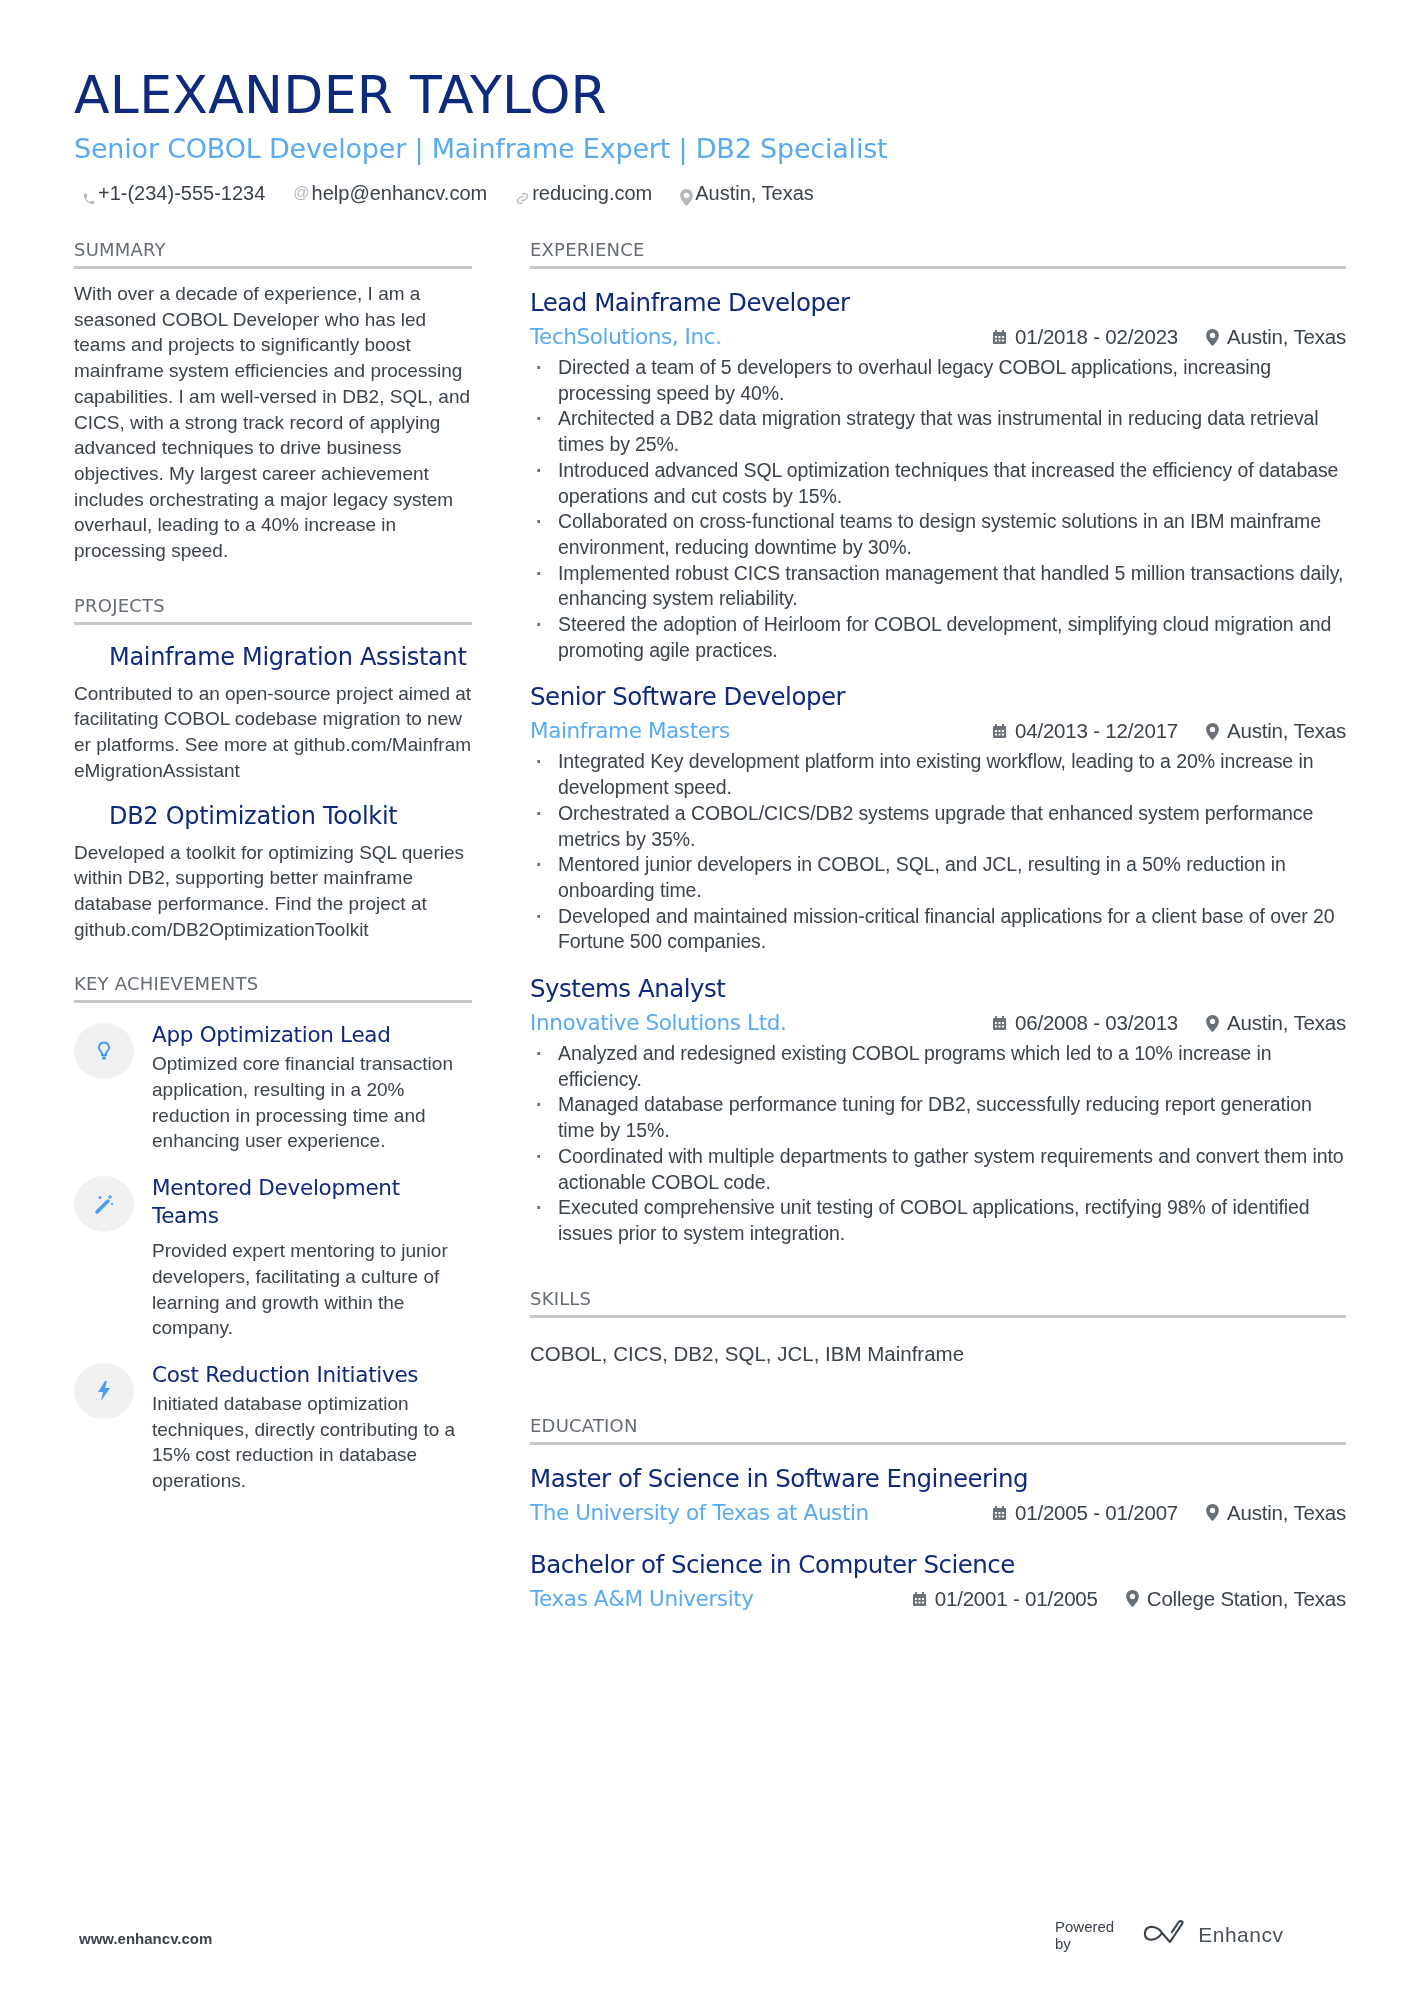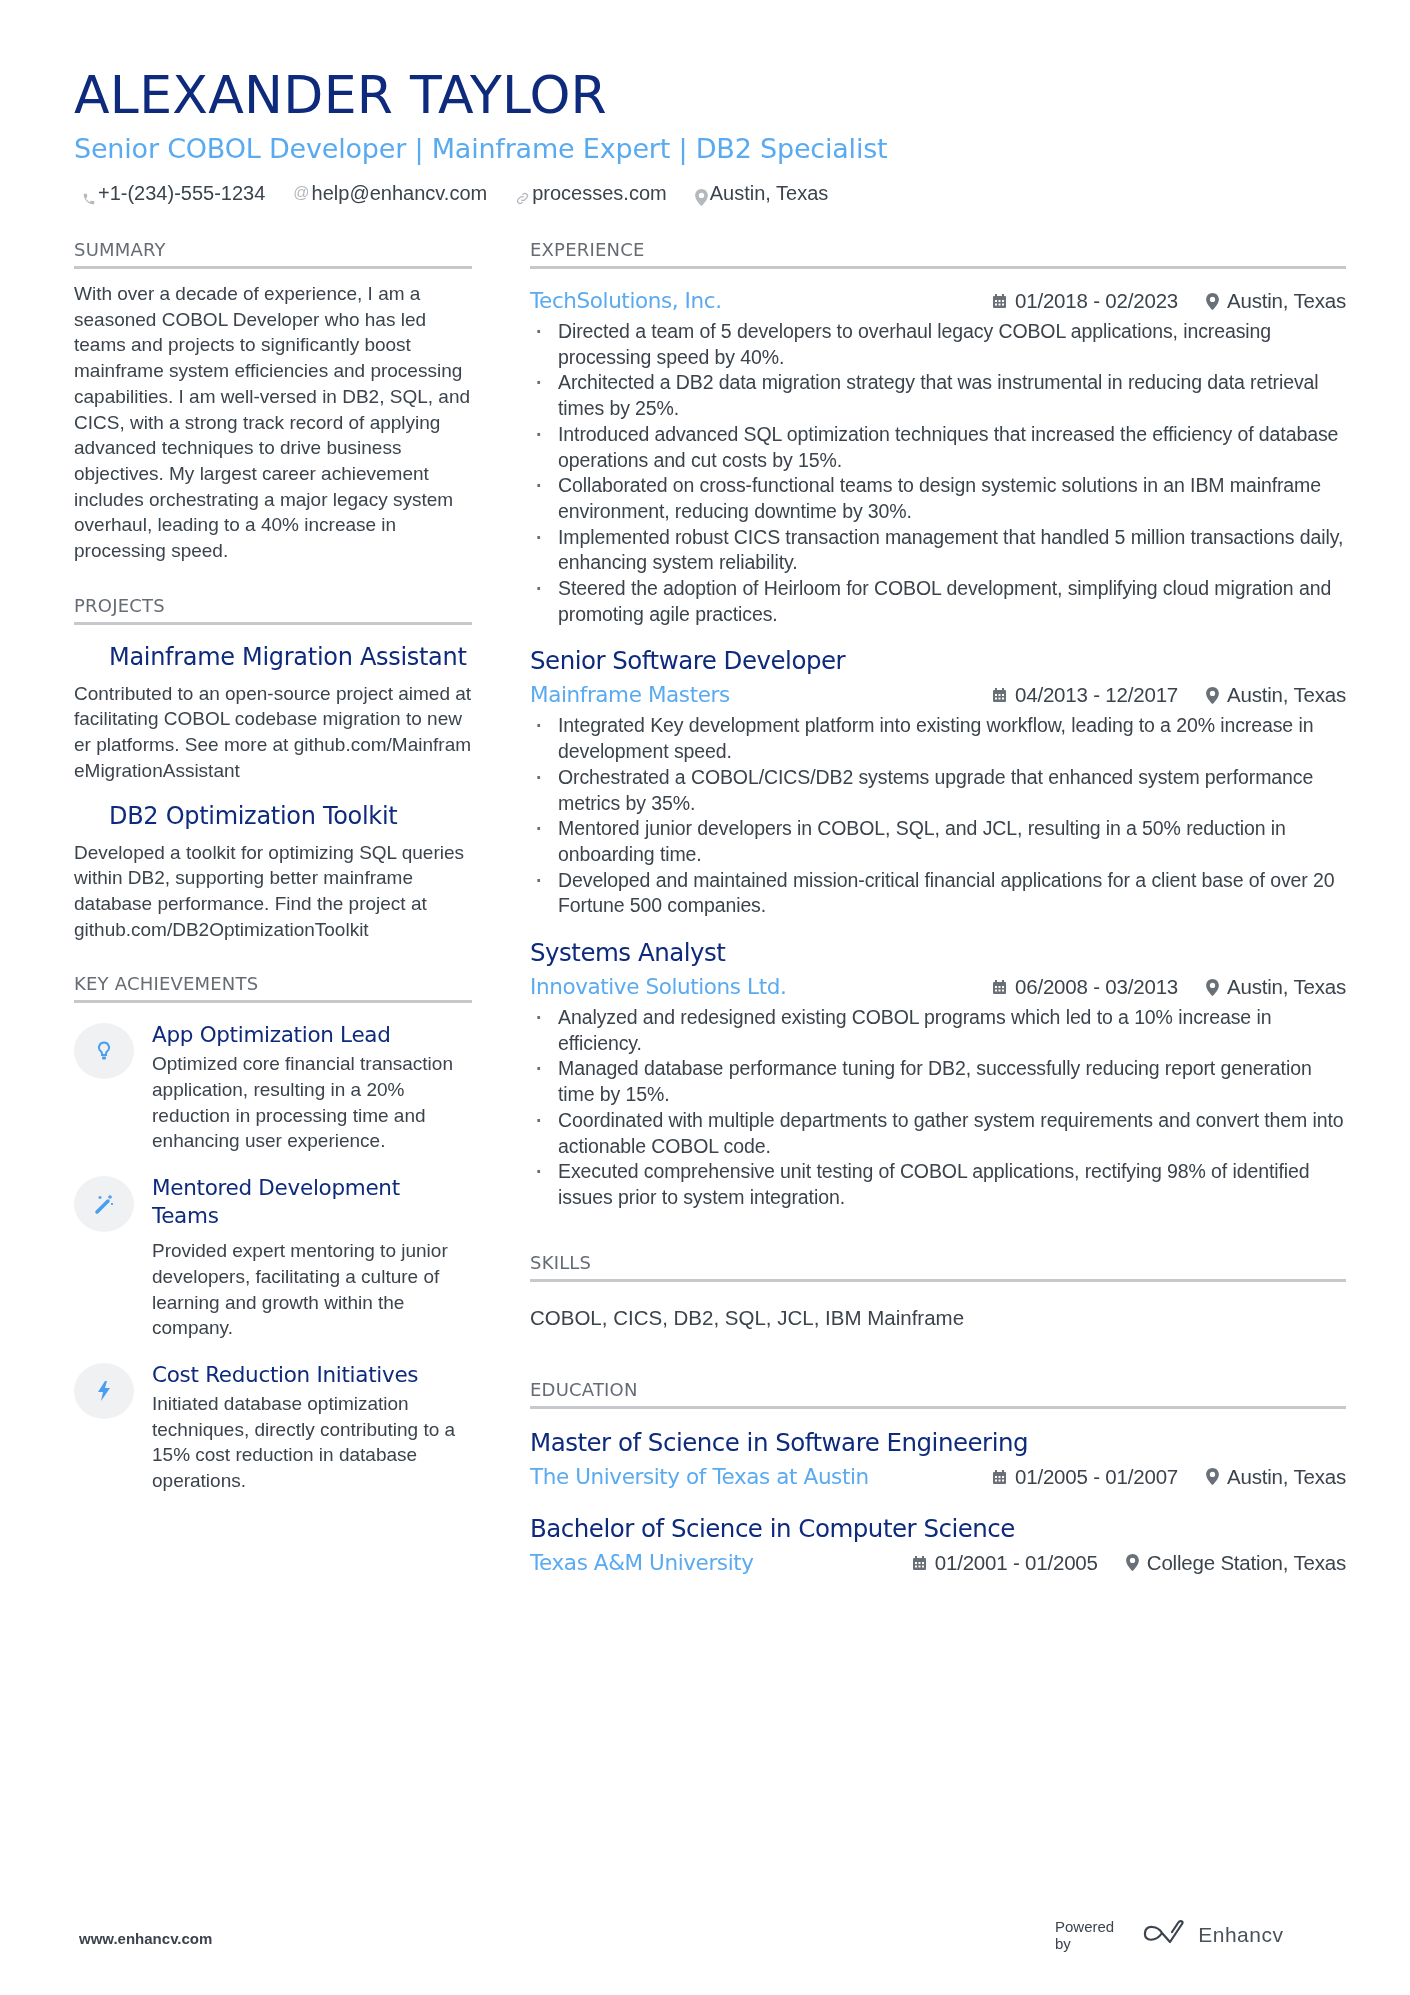--- a/index.html
+++ b/index.html
@@ -74,21 +74,21 @@
       <div class="contact">
         <span class="ic">@</span>
         <span>help@enhancv.com</span>
       </div>
       <div class="contact">
         <span class="ic">
           <svg width="15" height="15" viewBox="0 0 24 24">
               <path fill="none" stroke="#b5b9be" stroke-width="2" d="M10 14a4 4 0 0 0 5.7 0l3-3a4 4 0 0 0-5.7-5.7l-1 1M14 10a4 4 0 0 0-5.7 0l-3 3a4 4 0 0 0 5.7 5.7l1-1"></path>
             </svg>
         </span>
-        <span>processes.com</span>
+        <span>reducing.com</span>
       </div>
       <div class="contact">
         <span class="ic">
           <svg width="13" height="17" viewBox="0 0 24 32">
               <path fill="#b5b9be" d="M12 0C5.4 0 0 5.4 0 12c0 9 12 20 12 20s12-11 12-20C24 5.4 18.6 0 12 0zm0 17a5 5 0 1 1 0-10 5 5 0 0 1 0 10z"></path>
             </svg>
         </span>
         <span>Austin, Texas</span>
       </div>
     </div>
@@ -155,20 +155,21 @@
       </div>
     </div>
   </div>
 
   <div class="col-right">
 
     <div class="sec">
       <div class="sec-title">EXPERIENCE</div>
 
       <div class="job">
+        <div class="job-title">Lead Mainframe Developer</div>
         <div class="job-meta">
           <div class="company">TechSolutions, Inc.</div>
           <div class="meta-right">
             <div class="meta-item">
               <span class="mi">
                   <svg width="15" height="16" viewBox="0 0 15 16">
                     <rect x="1" y="3" width="13" height="12" rx="1" fill="#6a7077"></rect>
                     <rect x="3" y="1" width="2" height="3" fill="#6a7077"></rect>
                     <rect x="10" y="1" width="2" height="3" fill="#6a7077"></rect>
                     <g fill="#fff">

